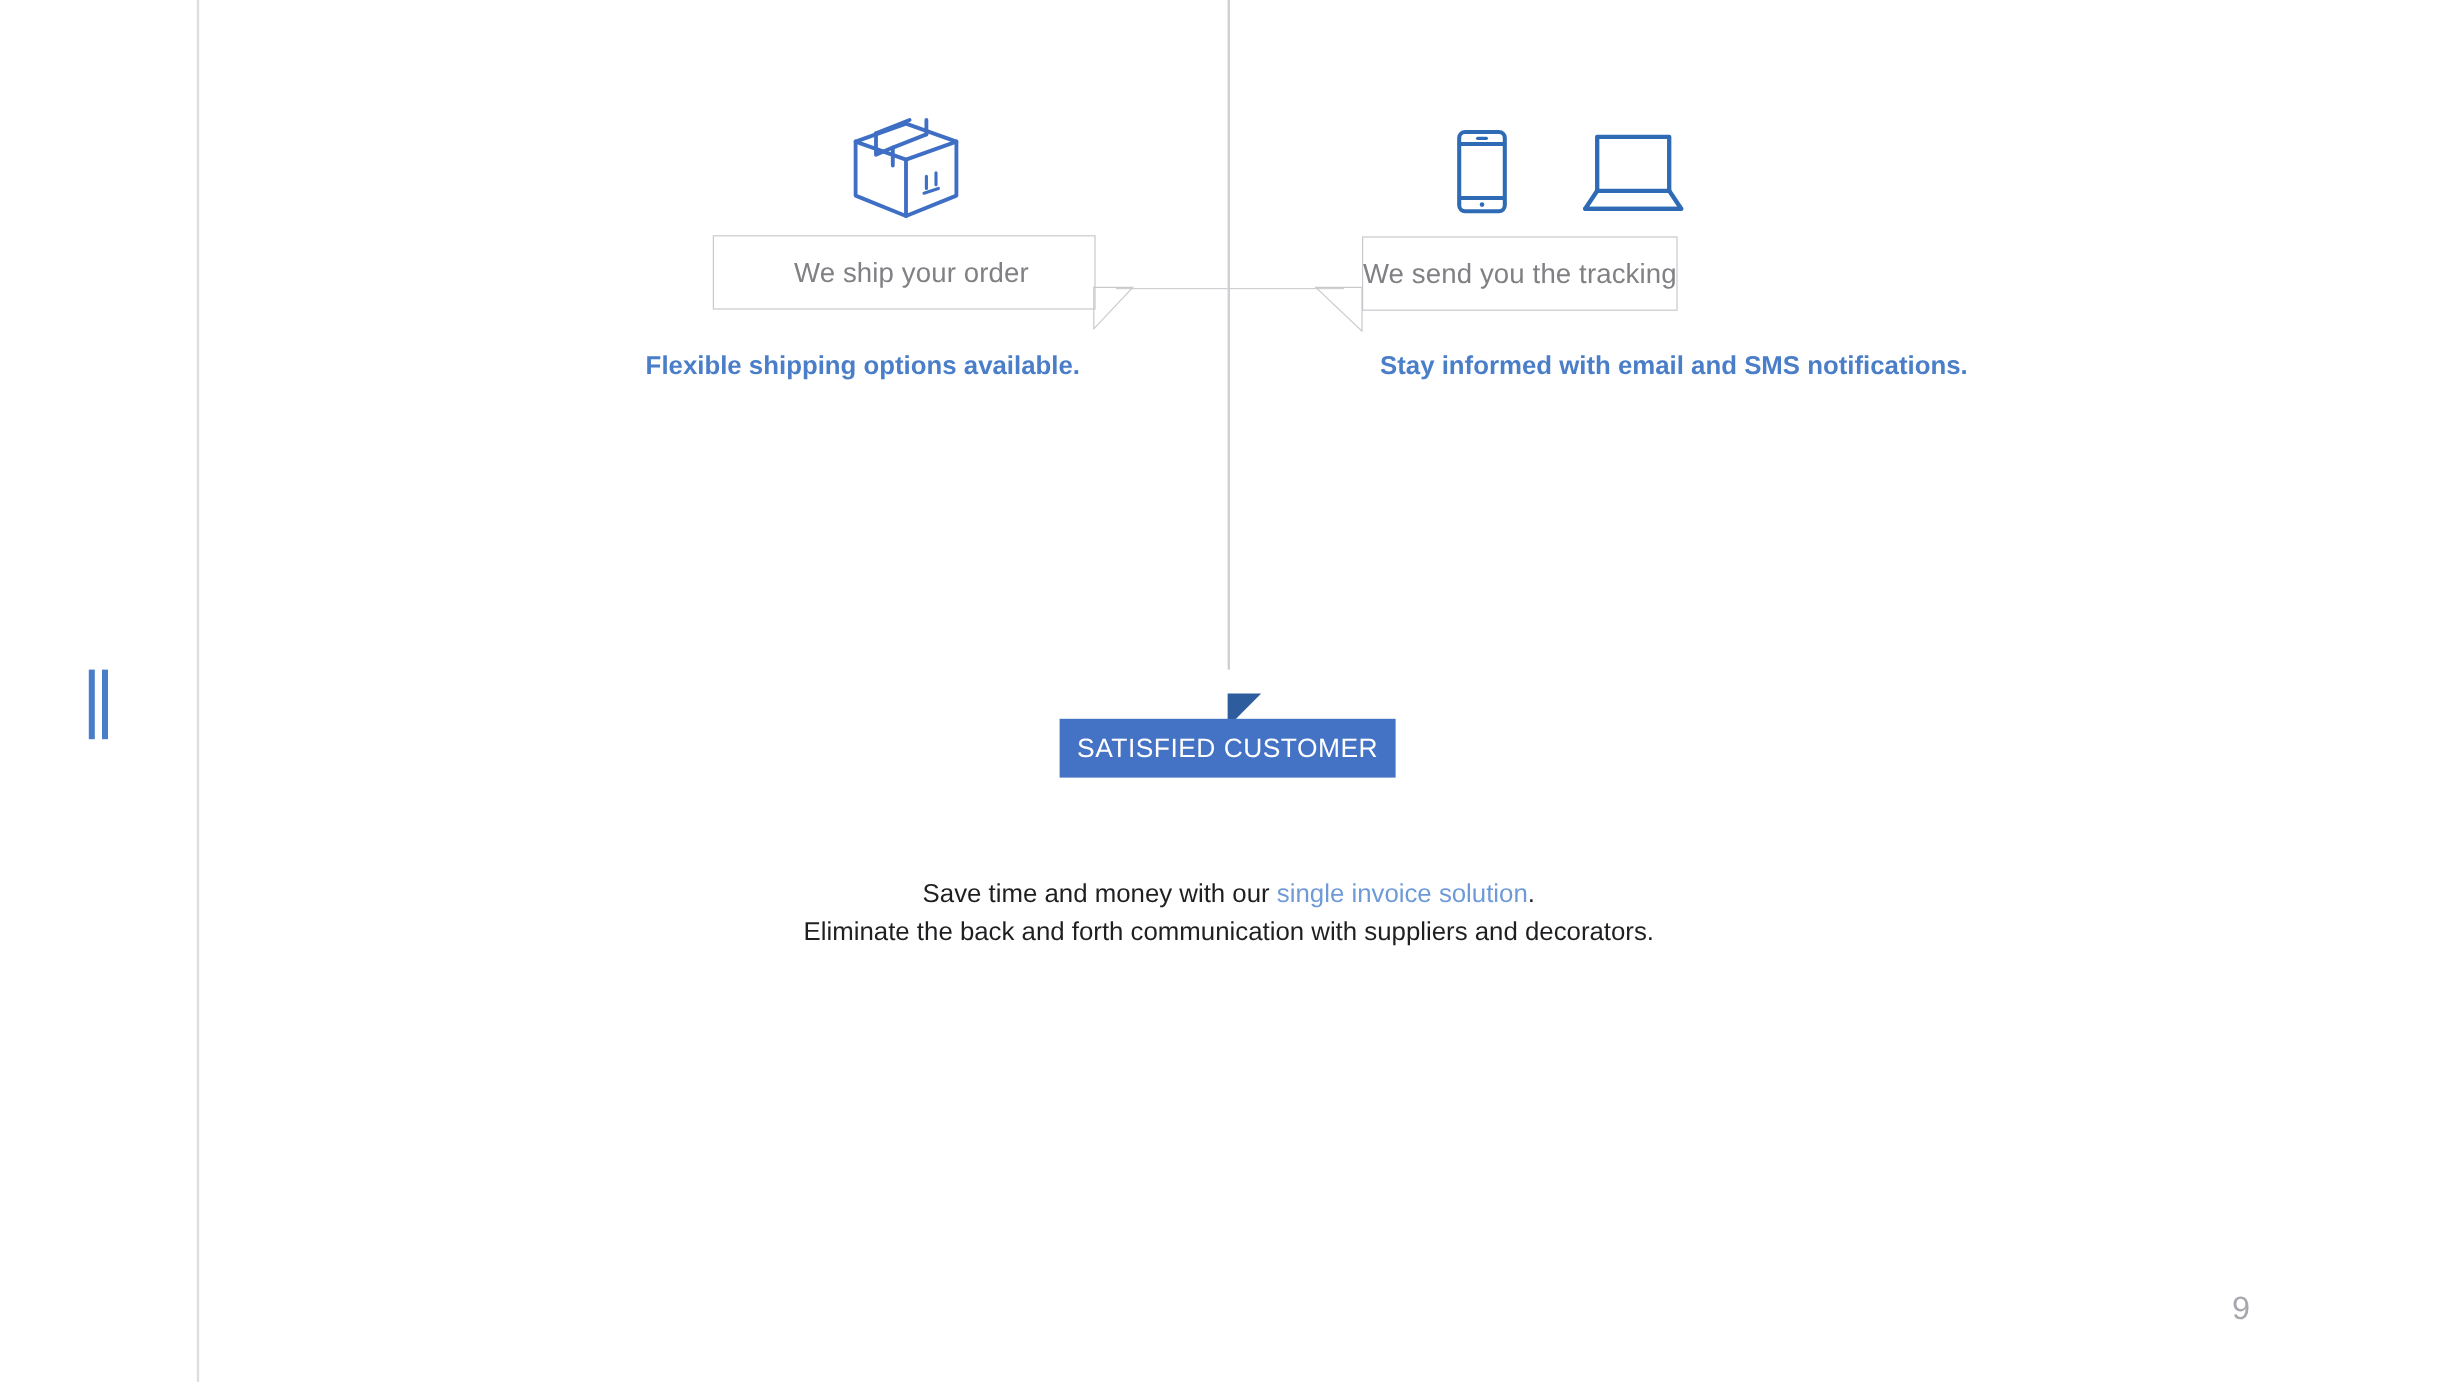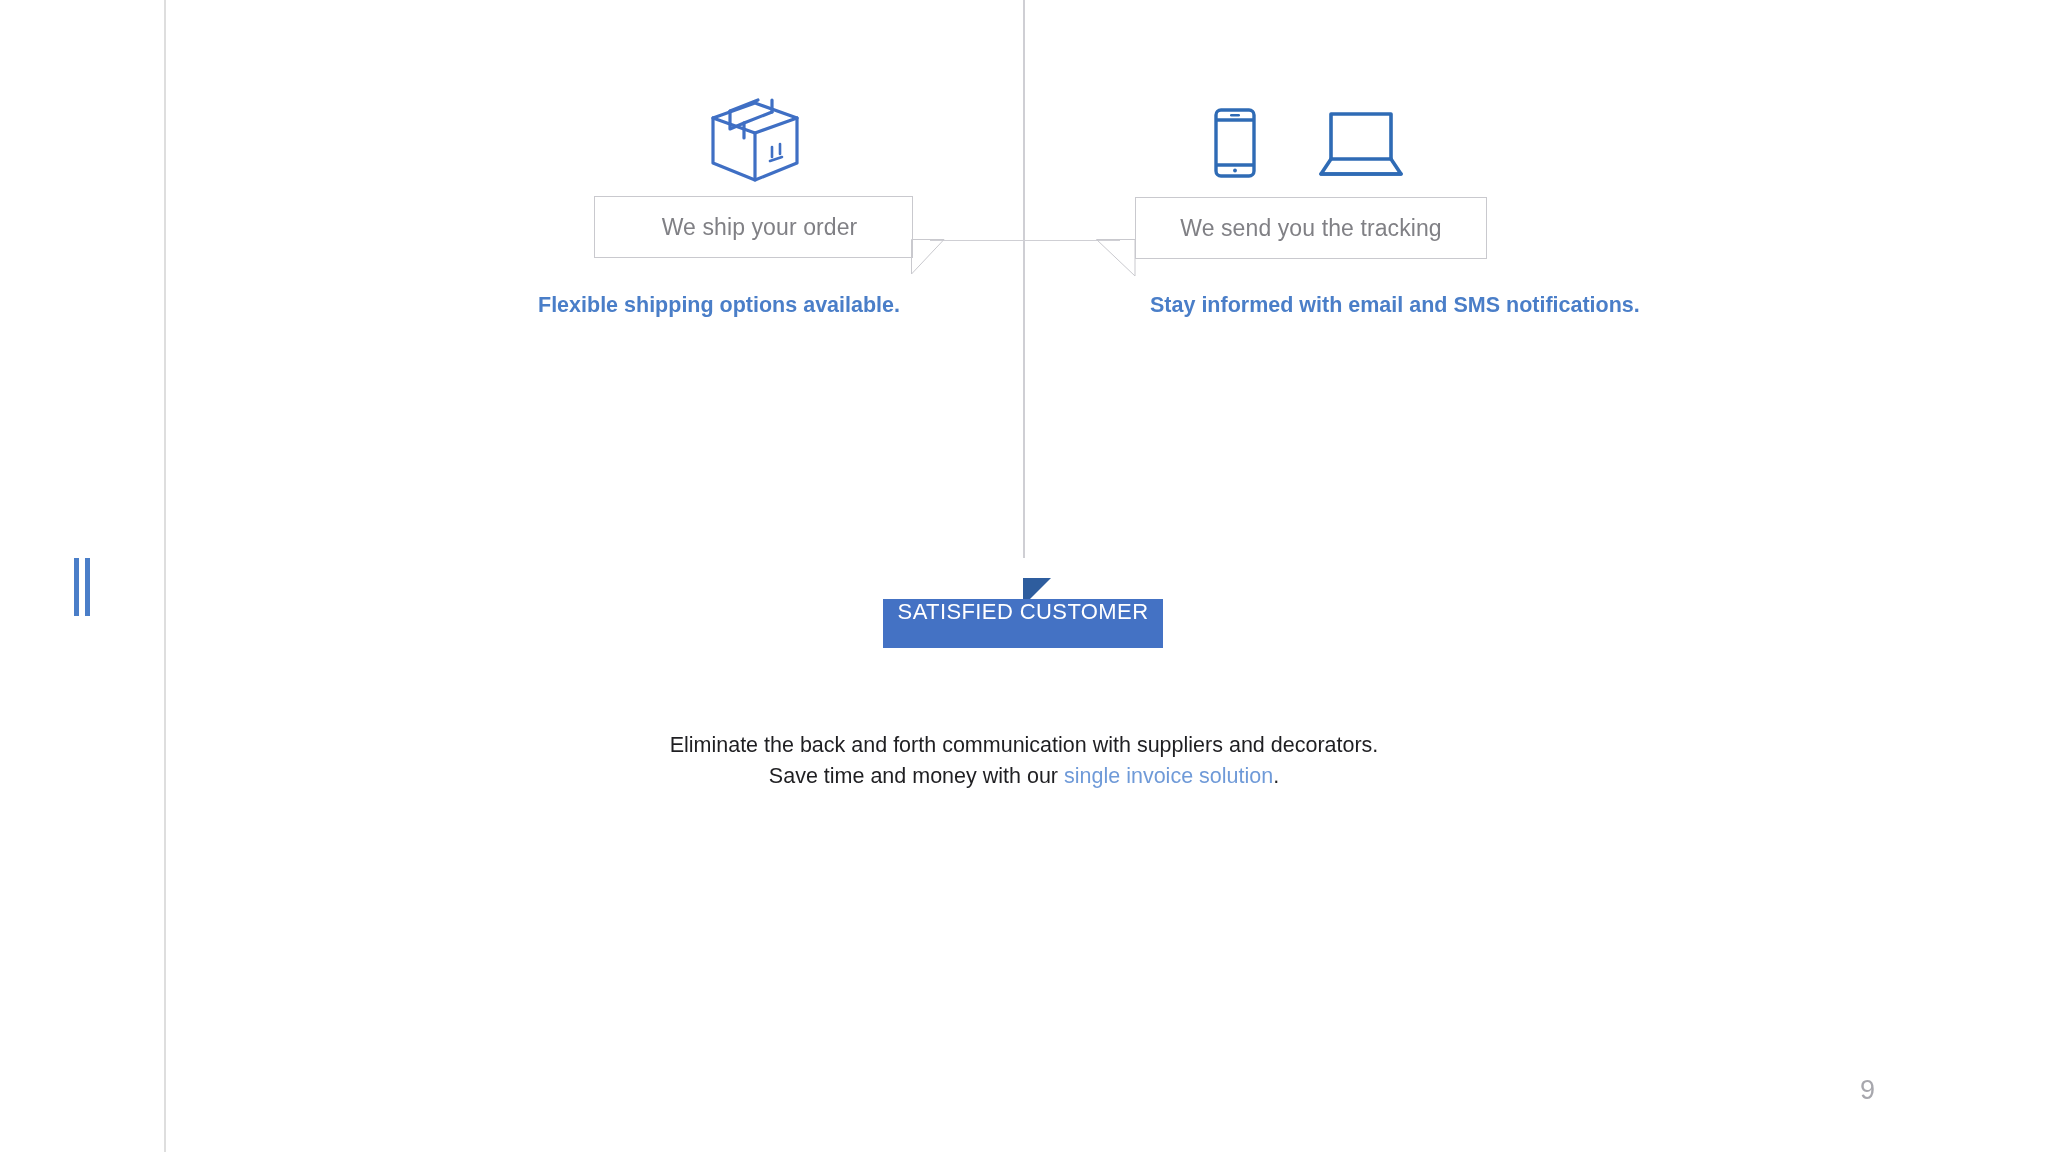--- a/index.html
+++ b/index.html
@@ -98,21 +98,21 @@
   .callout-left {
     left: 594px;
     top: 196px;
     width: 319px;
     height: 62px;
     padding-left: 12px;
   }
   .callout-right {
     left: 1135px;
     top: 197px;
-    width: 352px;
+    width: 263px;
     height: 62px;
   }
 
   
   .tail {
     position: absolute;
     width: 0;
     height: 0;
     overflow: visible;
   }
@@ -171,21 +171,21 @@
     border-bottom: 28px solid transparent;
   }
   .banner-bar {
     position: absolute;
     left: 0;
     top: 21px;
     width: 280px;
     height: 49px;
     background: #4472c4;
     display: flex;
-    align-items: flex-start;
+    align-items: center;
     justify-content: center;
   }
   .banner-label {
     font-size: 22px;
     color: #ffffff;
     letter-spacing: 0.4px;
     white-space: nowrap;
   }
 
   
@@ -308,22 +308,22 @@
   </div>
 
   <div class="banner-wrap">
     <div class="banner-fold"></div>
     <div class="banner-bar">
       <span class="banner-label">SATISFIED CUSTOMER</span>
     </div>
   </div>
 
   <div class="summary">
+    <p><span>Save time and money with our </span><span class="link-invoice">single invoice solution</span><span>.</span></p>
     <p>Eliminate the back and forth communication with suppliers and decorators.</p>
-    <p><span>Save time and money with our </span><span class="link-invoice">single invoice solution</span><span>.</span></p>
     <div class="spacer"></div>
   </div>
 
   <div class="mark-pause">
     <i class="a"></i>
     <i class="b"></i>
   </div>
 
   <div class="page-number">9</div>
 

